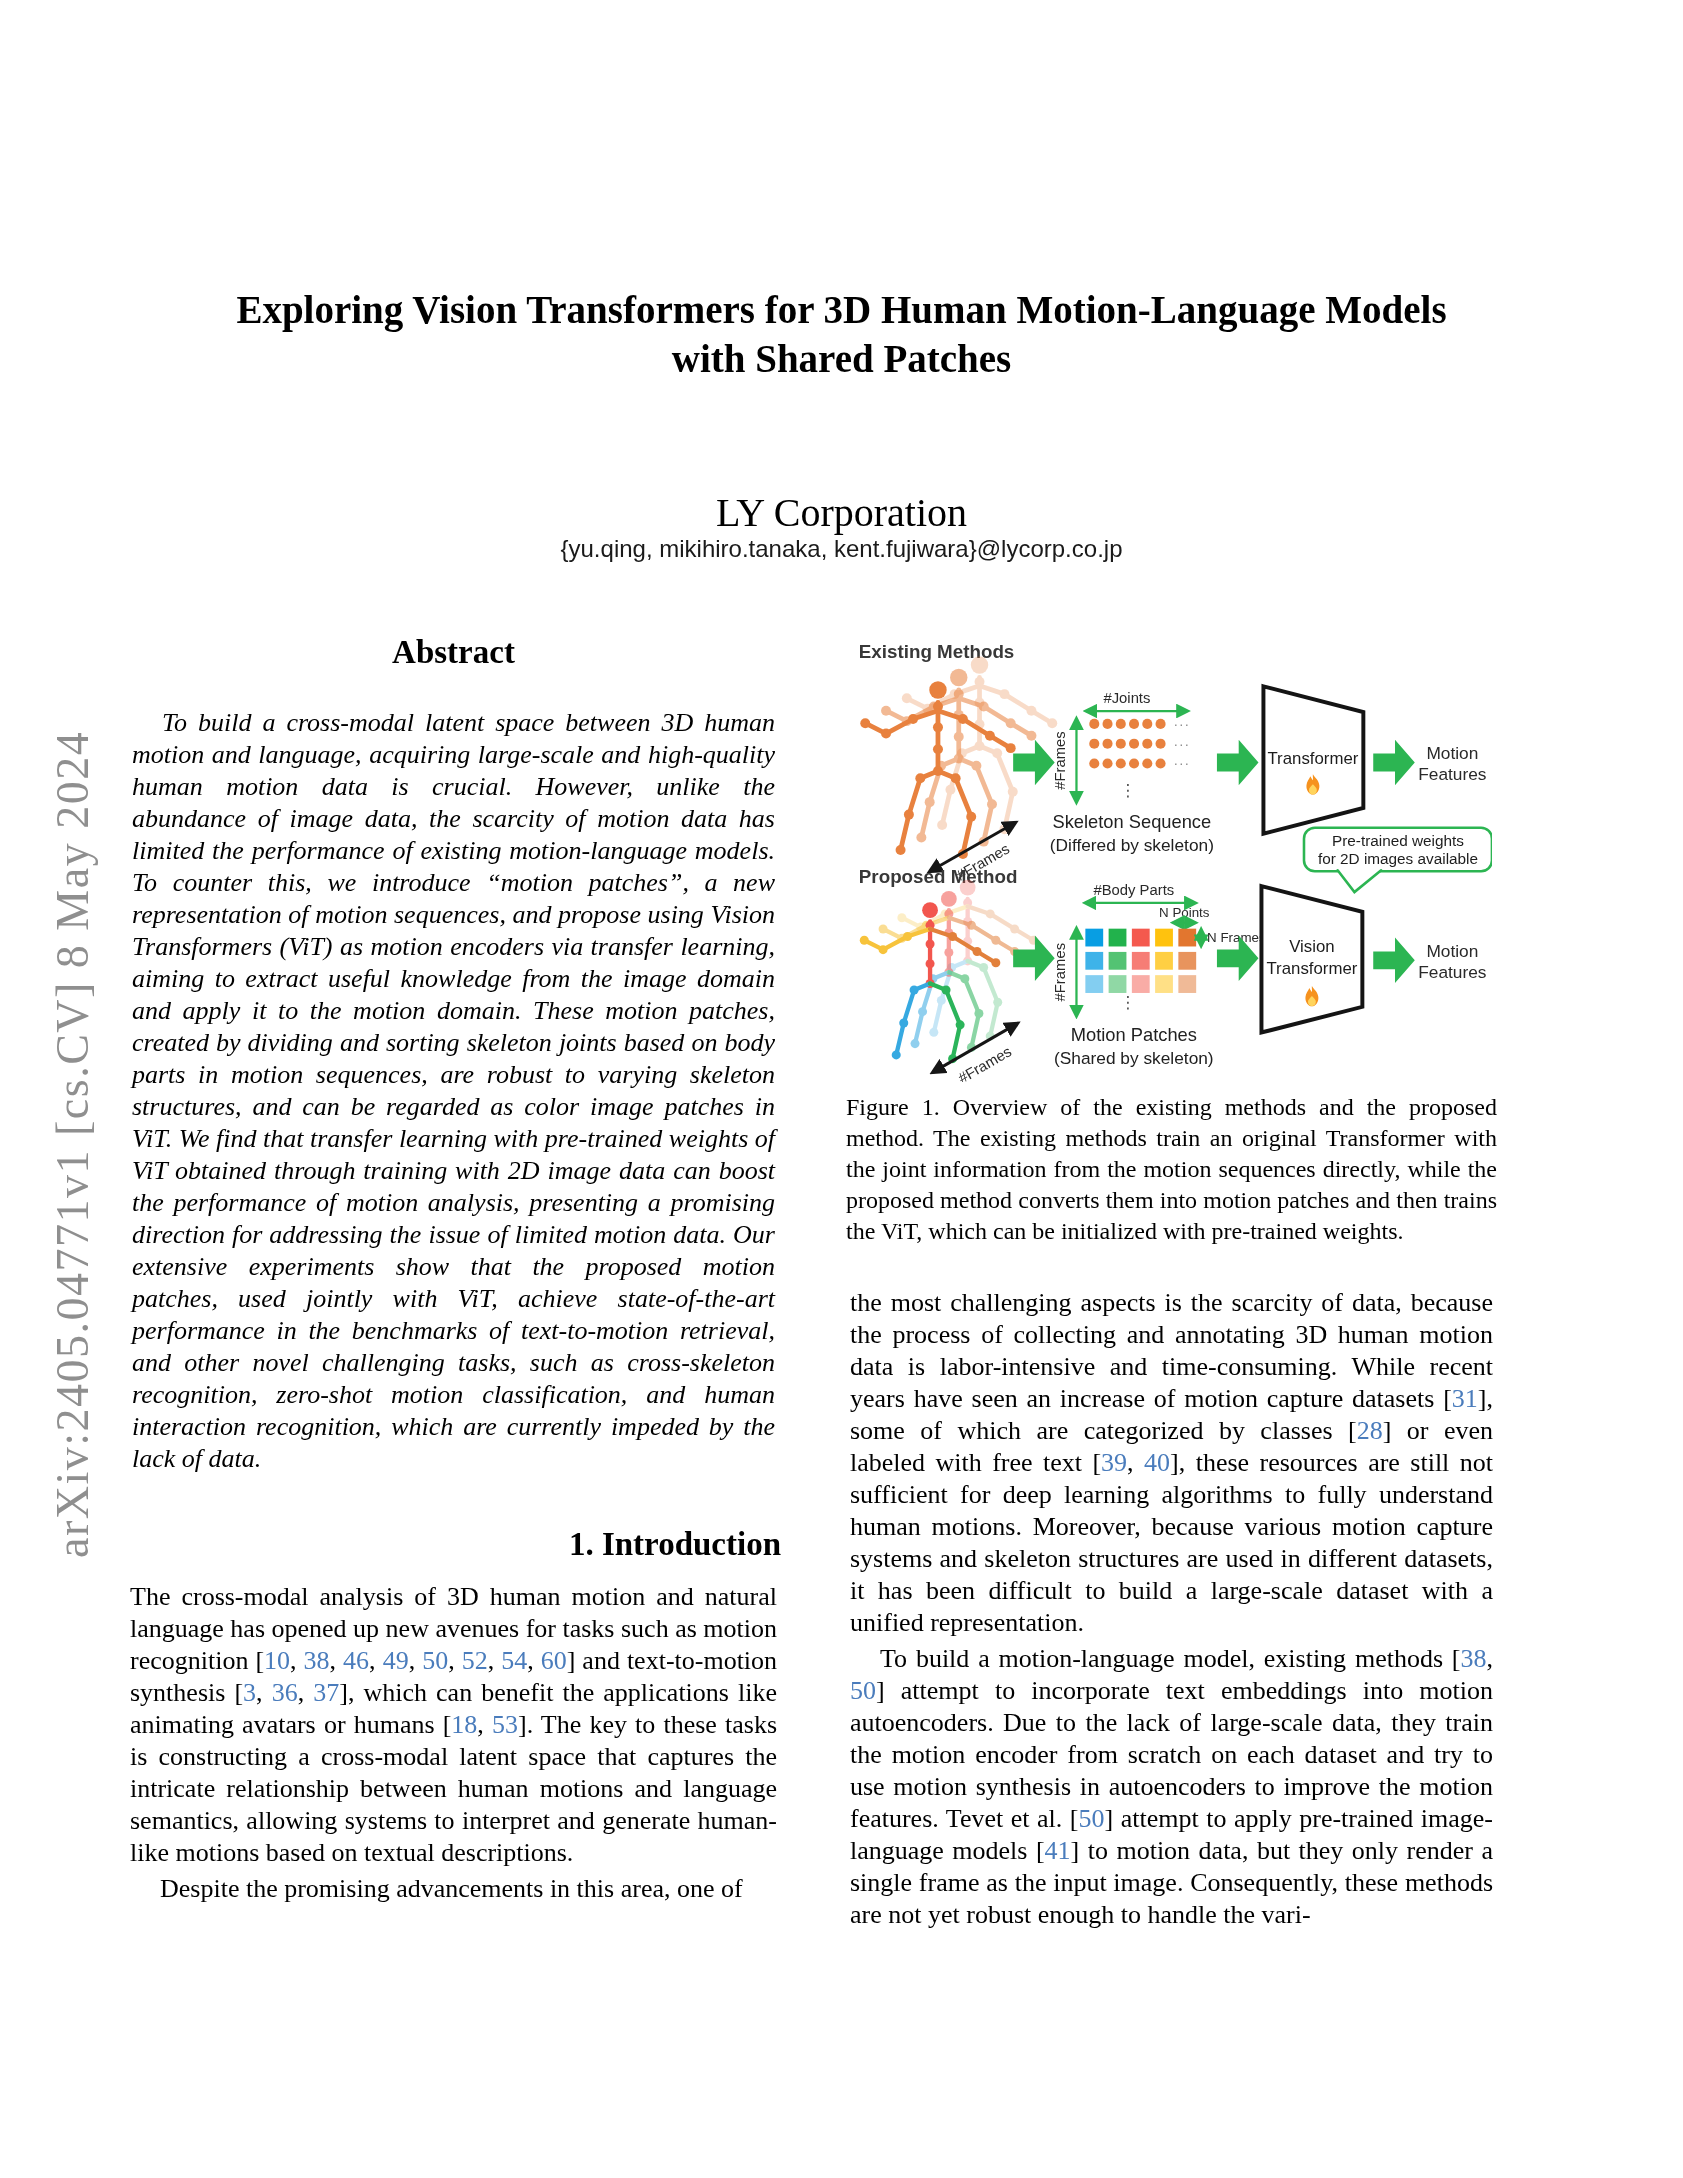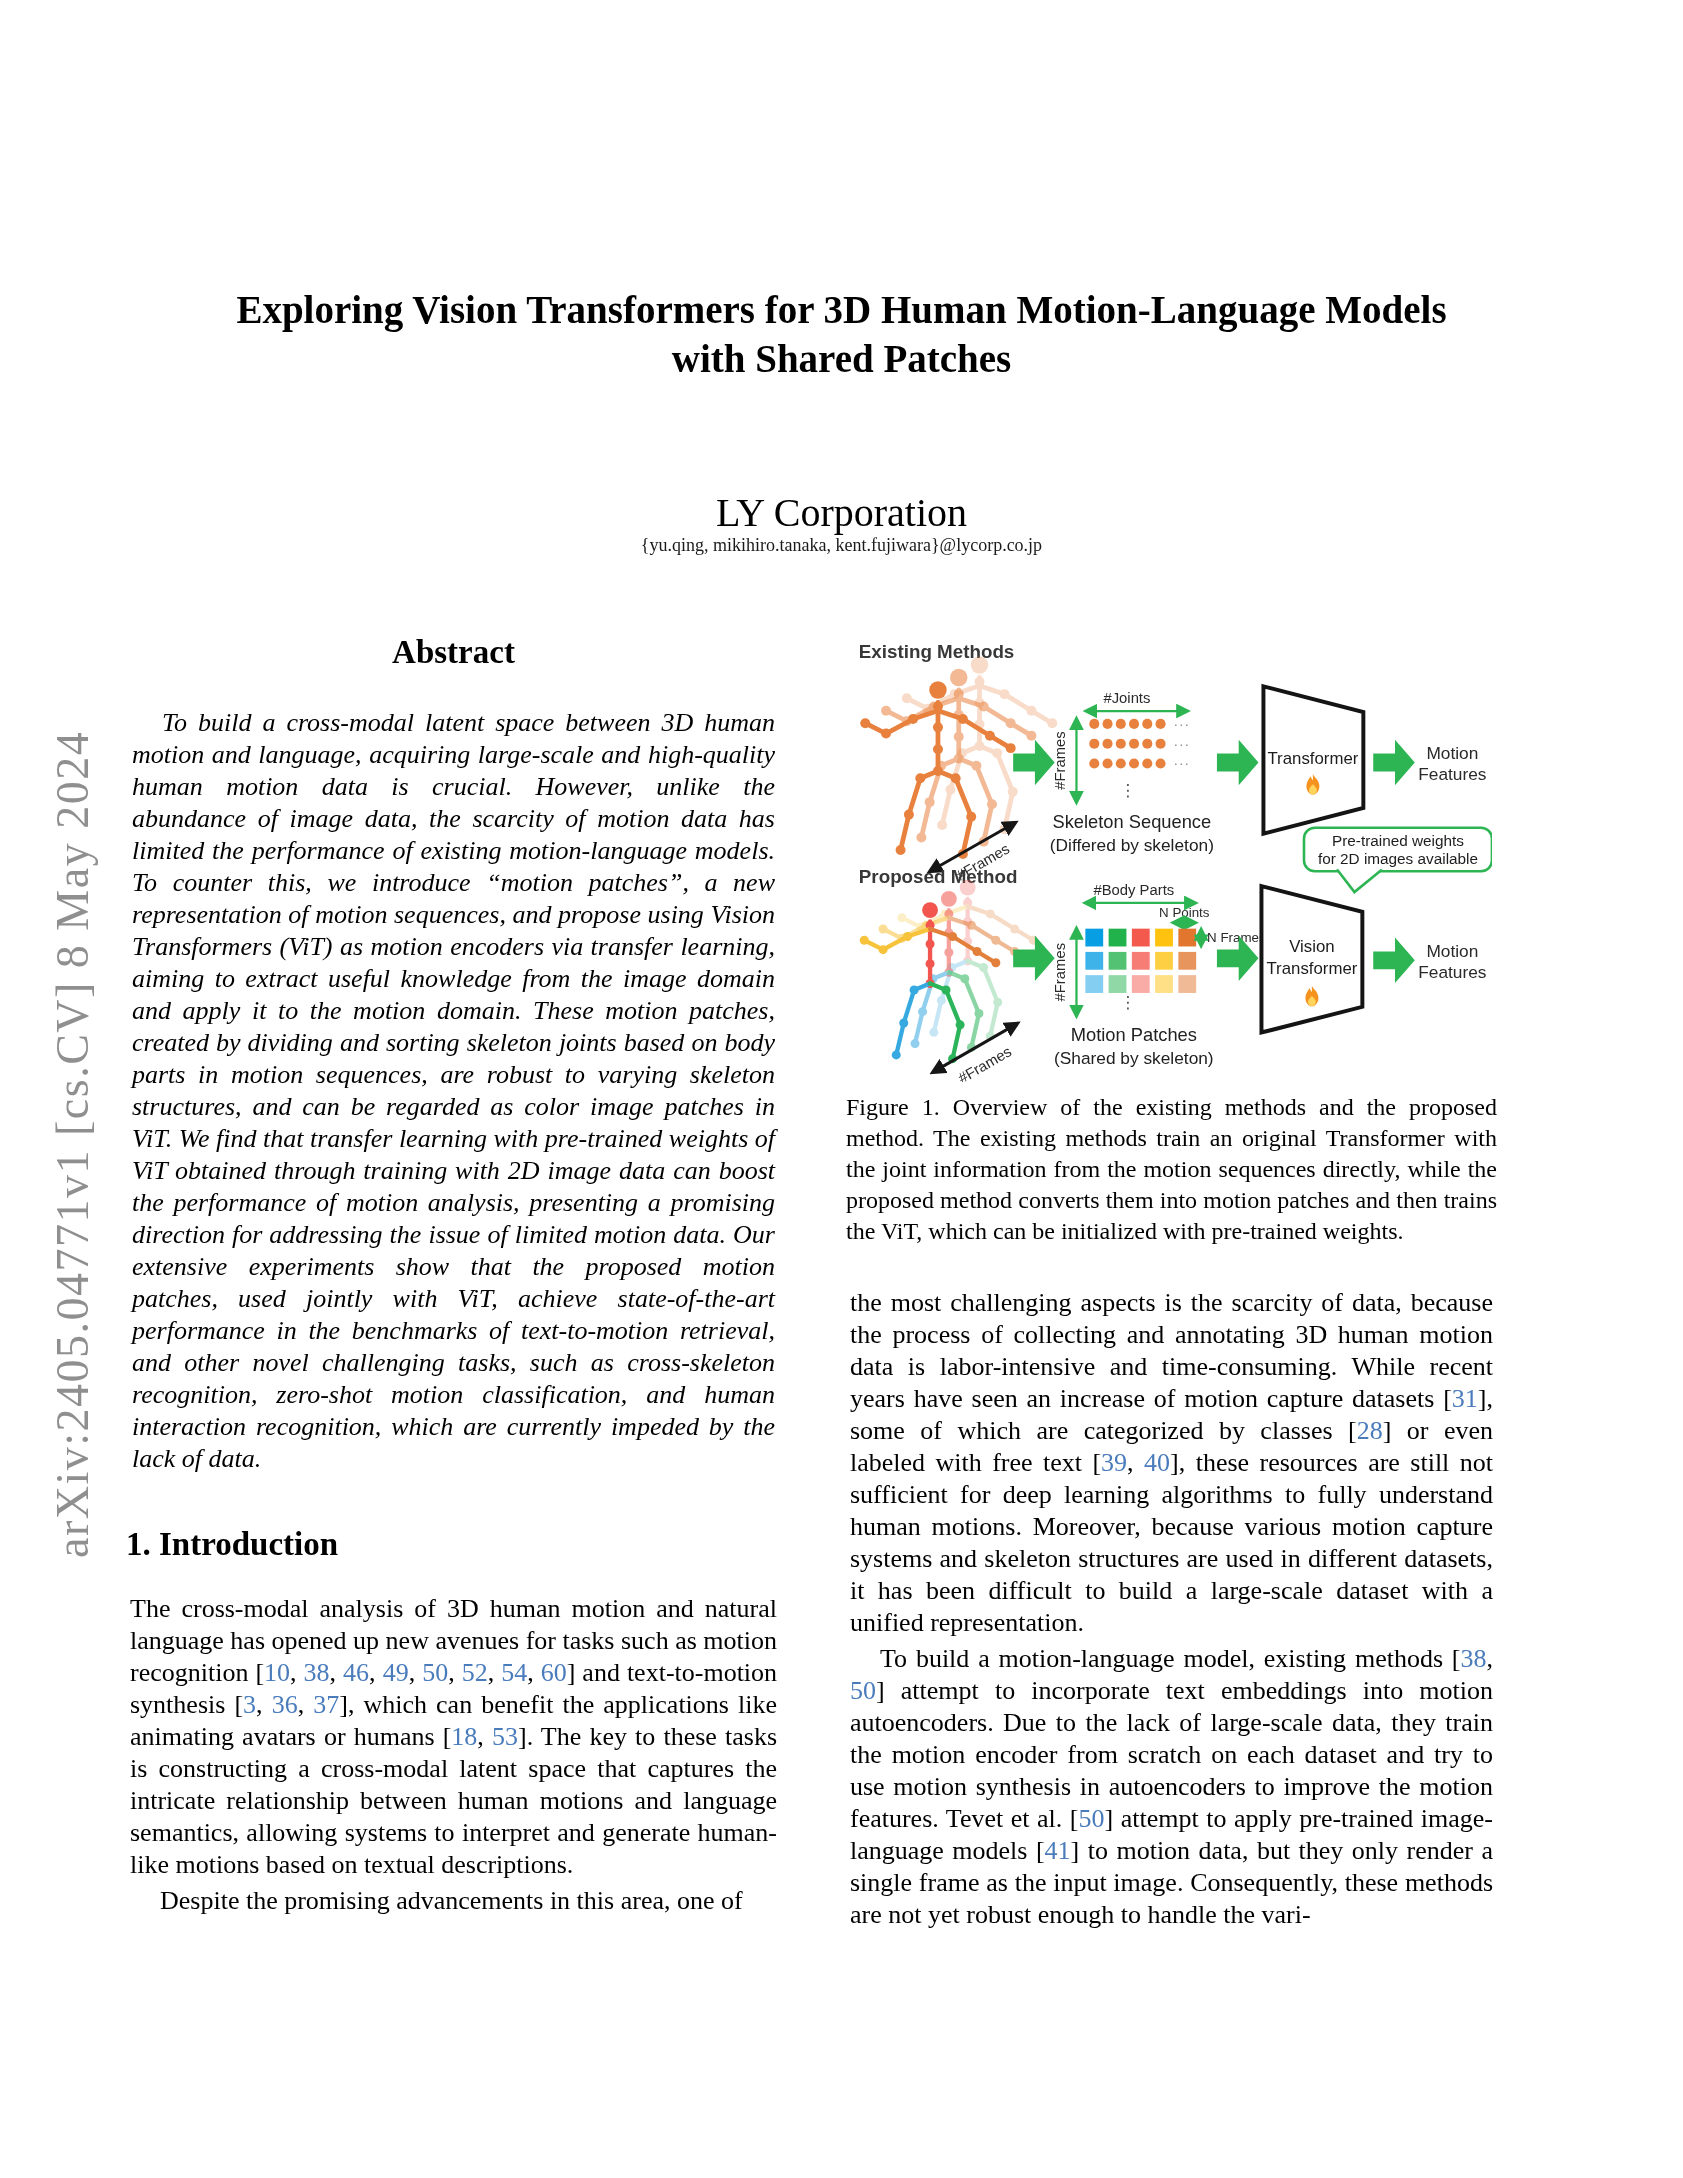--- a/index.html
+++ b/index.html
@@ -6,34 +6,34 @@
   .page{position:relative;width:1683px;height:2178px;background:#ffffff;margin:0 auto;overflow:hidden;
         font-family:"Liberation Serif",serif;color:#000;}
 
   
   .title-block{position:absolute;top:285px;left:0;width:100%;text-align:center;
                font-weight:bold;font-size:39px;line-height:49px;}
   .authors-row{position:absolute;top:447px;left:0;width:100%;display:flex;justify-content:center;gap:46px;
                font-size:31px;}
   .affiliation{position:absolute;top:489px;left:0;width:100%;text-align:center;font-size:40px;}
   .email-line{position:absolute;top:535px;left:0;width:100%;text-align:center;
-              font-family:Liberation Serif, serif;font-size:18px;color:#1a1a1a;}
+              font-family:Liberation Sans, sans-serif;font-size:24px;color:#1a1a1a;}
 
   
   .arxiv-banner{position:absolute;left:46px;top:1558px;transform:rotate(-90deg);transform-origin:0 0;
                 white-space:nowrap;font-family:"Liberation Serif",serif;font-size:46px;
                 letter-spacing:1.5px;color:var(--arxiv,#8f8f8f);}
 
   
   .col-left{position:absolute;left:126px;top:634px;width:655px;}
   .col-right{position:absolute;left:846px;top:622px;width:651px;}
 
   .abs-head{font-size:33px;font-weight:bold;text-align:center;margin:0 0 36px 0;}
   .abstract-p{font-style:italic;font-size:26px;line-height:32px;text-align:justify;text-indent:30px;margin:6px;}
-  .sec-head{font-size:33px;font-weight:bold;margin:51px 0 30px 0;}
+  .sec-head{font-size:33px;font-weight:bold;margin:51px 0 18px 0;text-align:right;}
   .body-p{font-size:26px;line-height:32px;text-align:justify;margin:4px;}
   .body-p.indent{text-indent:30px;}
   .fig-caption{font-size:24px;line-height:31px;text-align:justify;margin:10px 0 0 0;}
   .col-right .body-p.first{margin-top:40px;}
   .cite{color:var(--cite,#4a7cbc);}
 
   
   svg{display:block;}
   svg text{font-family:"Liberation Sans",sans-serif;}
   .fig-label{font-size:19px;font-weight:600;fill:#383838;}

